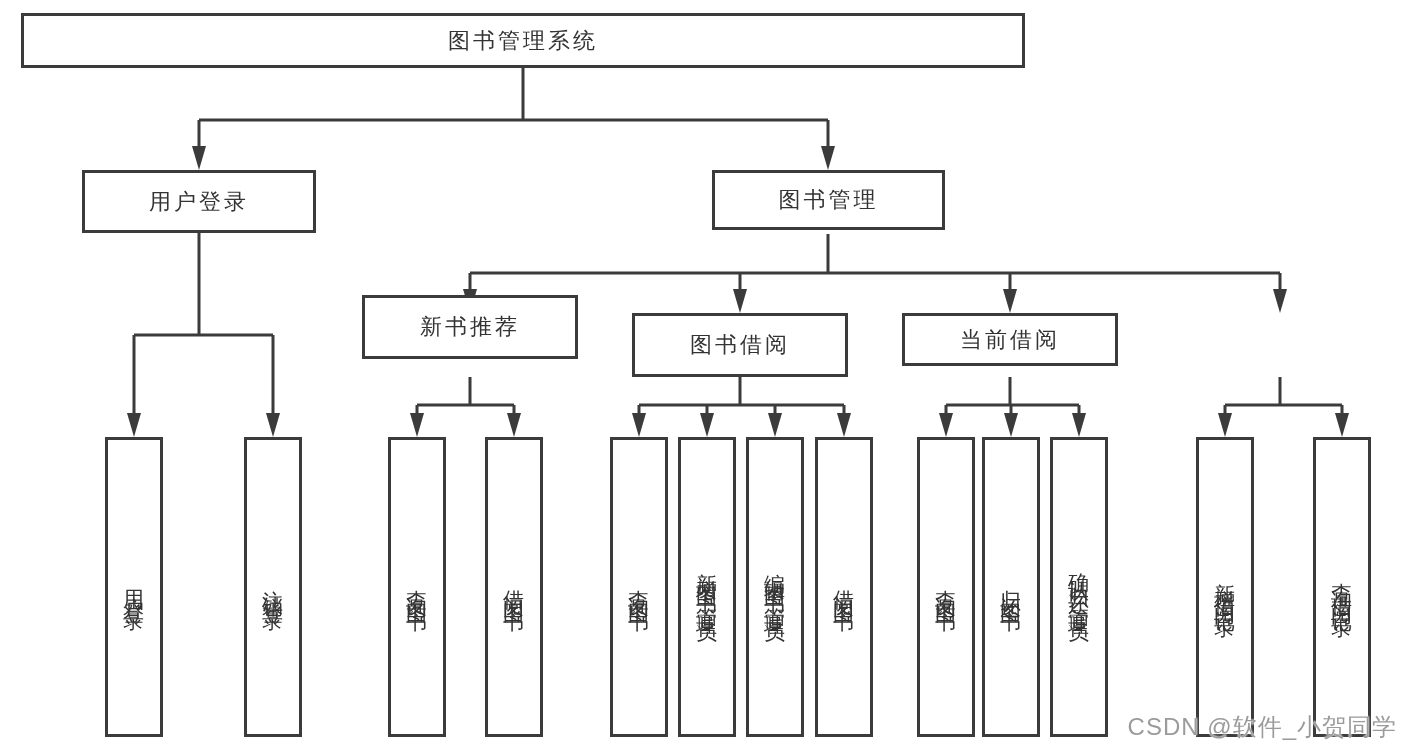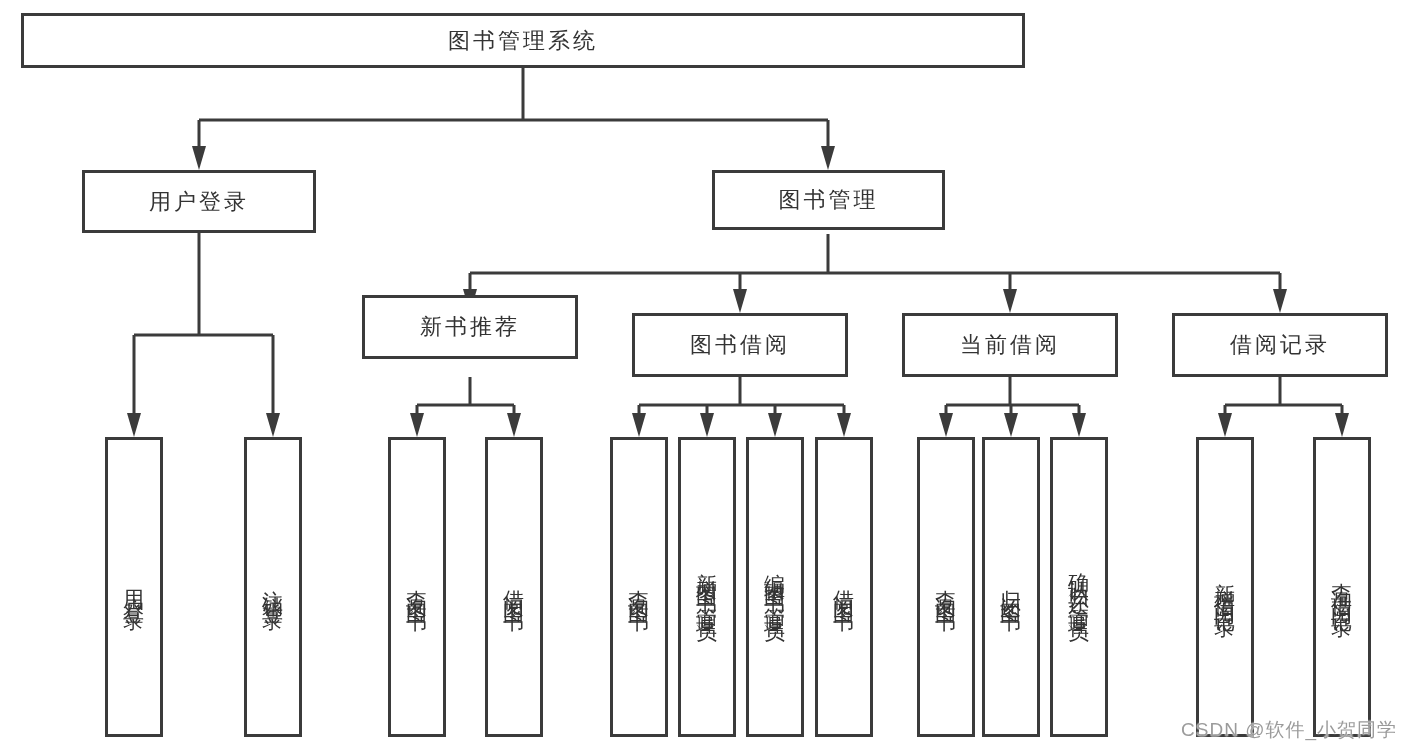--- a/index.html
+++ b/index.html
@@ -35,41 +35,41 @@
     font-size: 21px;
     letter-spacing: 7px;
     line-height: 1;
   }
   
   #n-root           { left: 21px;   top: 13px;  width: 1004px; height: 55px; }
   #n-user-login     { left: 82px;   top: 170px; width: 234px;  height: 63px; }
   #n-book-mgmt      { left: 712px;  top: 170px; width: 233px;  height: 60px; }
   #n-new-book       { left: 362px;  top: 295px; width: 216px;  height: 64px; }
   #n-book-borrow    { left: 632px;  top: 313px; width: 216px;  height: 64px; }
-  #n-current-borrow { left: 902px;  top: 313px; width: 216px;  height: 64px; }
+  #n-current-borrow { left: 902px;  top: 313px; width: 216px;  height: 53px; }
   #n-borrow-record  { left: 1172px; top: 313px; width: 216px;  height: 64px; }
   .leaf { top: 437px; width: 58px; height: 300px; }
   #l-user-login  { left: 105px; }
   #l-logout      { left: 244px; }
   #l-nb-query    { left: 388px; }
   #l-nb-borrow   { left: 485px; }
   #l-bb-query    { left: 610px; }
   #l-bb-add      { left: 678px; }
   #l-bb-edit     { left: 746px; }
   #l-bb-borrow   { left: 815px; }
   #l-cb-query    { left: 917px; }
   #l-cb-return   { left: 982px; }
   #l-cb-confirm  { left: 1050px; }
   #l-br-add      { left: 1196px; }
   #l-br-query    { left: 1313px; }
   .watermark {
     position: absolute;
     right: 8px;
     bottom: 4px;
-    font-size: 19px;
+    font-size: 24px;
     letter-spacing: 1px;
     color: #9b9b9b;
     text-shadow: 0 0 2px #ffffff, 0 0 2px #ffffff;
     z-index: 5;
     white-space: nowrap;
     margin-left: 40px;
   }
   svg .line { stroke: #3b3b3b; stroke-width: 3; fill: none; }
   svg .arrow { fill: #3b3b3b; stroke: none; }
 </style>
@@ -109,21 +109,20 @@
   </svg>
 
   <div class="node h" id="n-root">图书管理系统</div>
 
   <div class="node h" id="n-user-login">用户登录</div>
   <div class="node h" id="n-book-mgmt">图书管理</div>
 
   <div class="node h" id="n-new-book">新书推荐</div>
   <div class="node h" id="n-book-borrow">图书借阅</div>
   <div class="node h" id="n-current-borrow">当前借阅</div>
-  <div class="node h" id="n-borrow-record">借阅记录</div>
 
   <div class="node v leaf" id="l-user-login">用户登录</div>
   <div class="node v leaf" id="l-logout">注销登录</div>
 
   <div class="node v leaf" id="l-nb-query">查询图书</div>
   <div class="node v leaf" id="l-nb-borrow">借阅图书</div>
 
   <div class="node v leaf" id="l-bb-query">查询图书</div>
   <div class="node v leaf" id="l-bb-add">新增图书（管理员）</div>
   <div class="node v leaf" id="l-bb-edit">编辑图书（管理员）</div>

